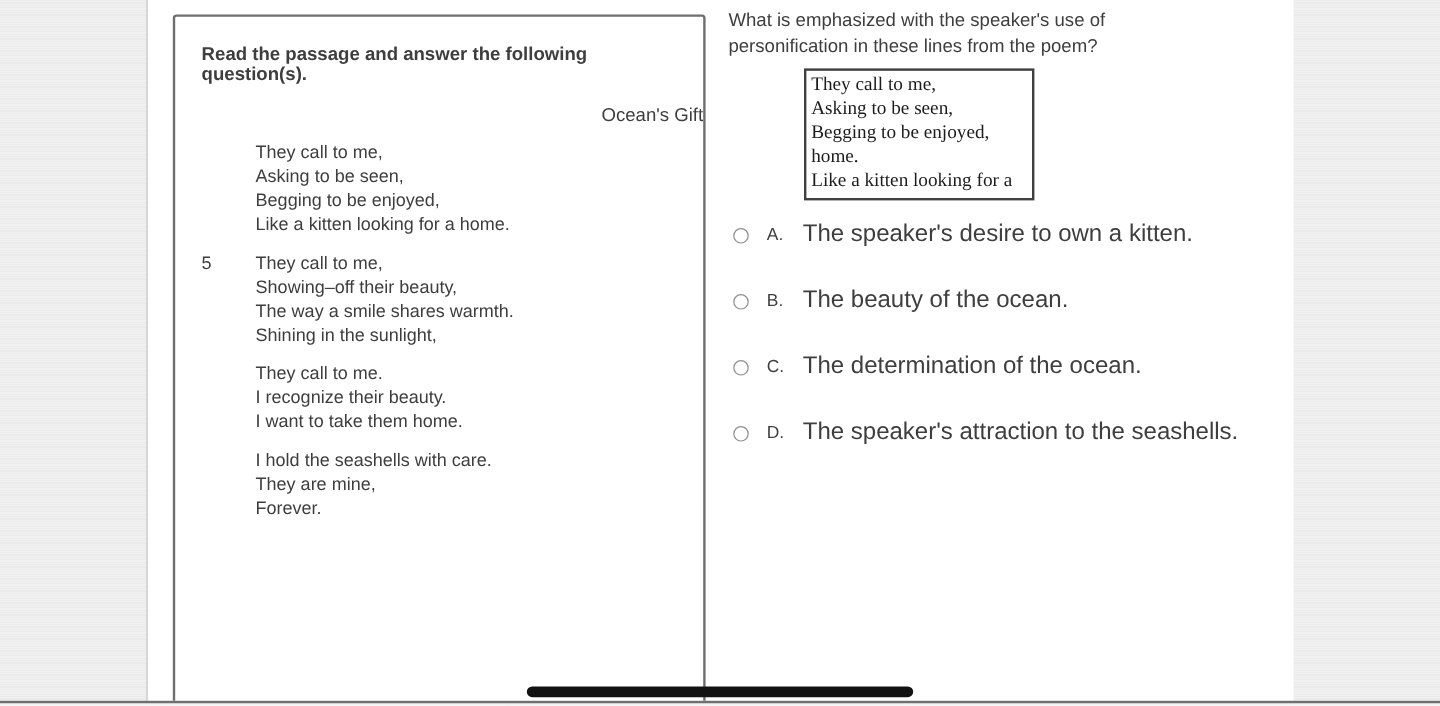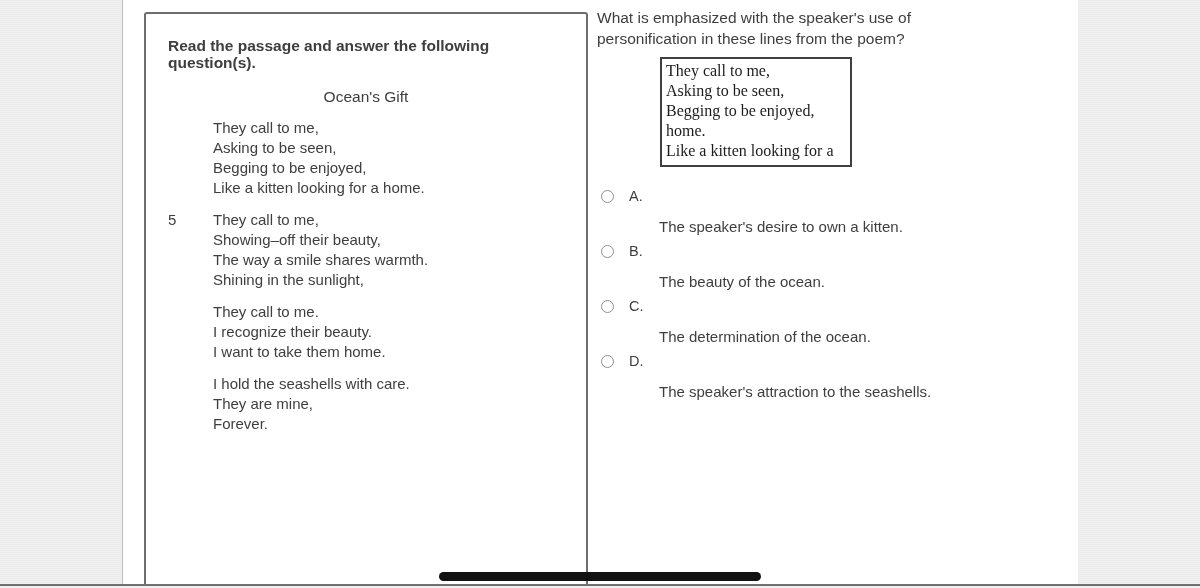--- a/index.html
+++ b/index.html
@@ -25,48 +25,48 @@
   .passage-box{
     position:absolute;left:21px;top:12px;width:444px;height:580px;
     border:2px solid var(--box-border);border-radius:3px;background:var(--panel-bg);
   }
   .instruction{
     position:absolute;left:22px;top:23px;width:352px;
     font-weight:bold;font-size:15.5px;line-height:17px;
   }
   .poem-title{
     position:absolute;left:0;top:73px;width:100%;
-    text-align:center;font-size:15.5px;line-height:20px;
+    text-align:right;font-size:15.5px;line-height:20px;
   }
   .poem{position:absolute;left:0;top:104px;width:100%;}
   .stanza{margin-bottom:12px;}
   .poem-line{position:relative;padding-left:67px;font-size:15px;line-height:20px;white-space:nowrap;}
   .line-num{position:absolute;left:22px;top:0;font-size:15px;}
   
-  .question-panel{position:absolute;left:453px;top:0;width:491px;height:584px;}
+  .question-panel{position:absolute;left:463px;top:0;width:491px;height:584px;}
   .question-text{
     position:absolute;left:21px;top:7px;width:365px;
     font-size:15.5px;line-height:21px;
   }
   .quote-box{
     position:absolute;left:84px;top:57px;width:192px;min-height:110px;
     border:2px solid var(--quote-border);background:var(--panel-bg);
     padding:2px 4px 4px 4px;
     font-family:"Liberation Serif","DejaVu Serif",serif;
     font-size:16px;line-height:20px;color:var(--quote-text);
   }
   .quote-line{white-space:nowrap;}
   .options-list{position:absolute;left:0;top:0;width:100%;height:100%;}
   .option-row{position:absolute;left:0;width:470px;height:20px;cursor:pointer;}
   .radio{
     position:absolute;left:25px;top:5px;width:13px;height:13px;
     border:1.5px solid var(--radio-border);border-radius:50%;background:#fff;
   }
   .opt-letter{position:absolute;left:53px;top:1px;font-size:14.5px;line-height:20px;}
-  .opt-text{position:absolute;left:83px;top:0;font-size:15px;line-height:20px;white-space:nowrap;margin-top:32px;}
+  .opt-text{position:absolute;left:83px;top:0;font-size:20px;line-height:20px;white-space:nowrap;}
   
   .bottom-rule{position:absolute;left:0;top:584px;width:1200px;height:2px;background:var(--bottom-rule);}
   .home-indicator{
     position:absolute;left:439px;top:572px;width:322px;height:9px;
     border-radius:5px;background:var(--home-bar);
   }
 </style>
 </head>
 <body>
 

